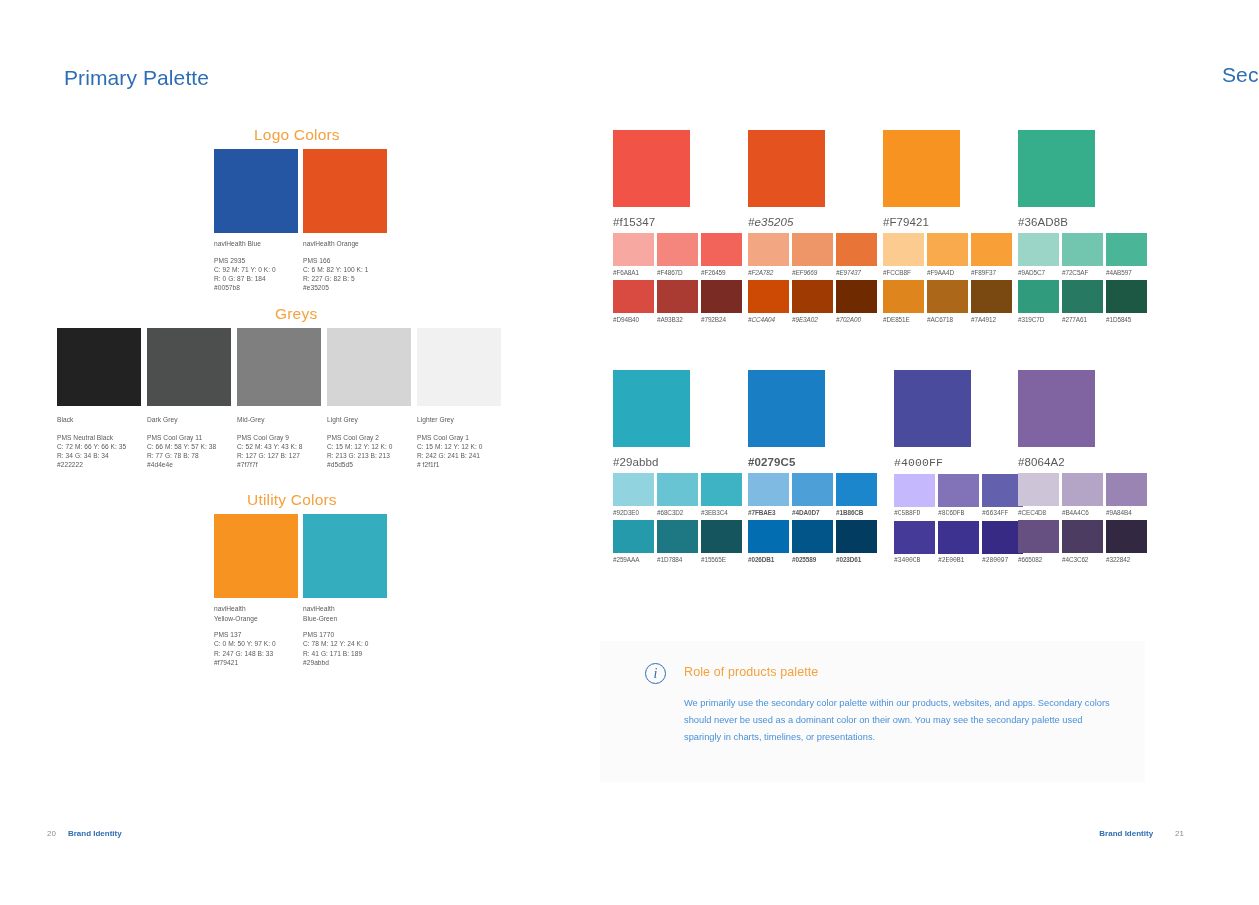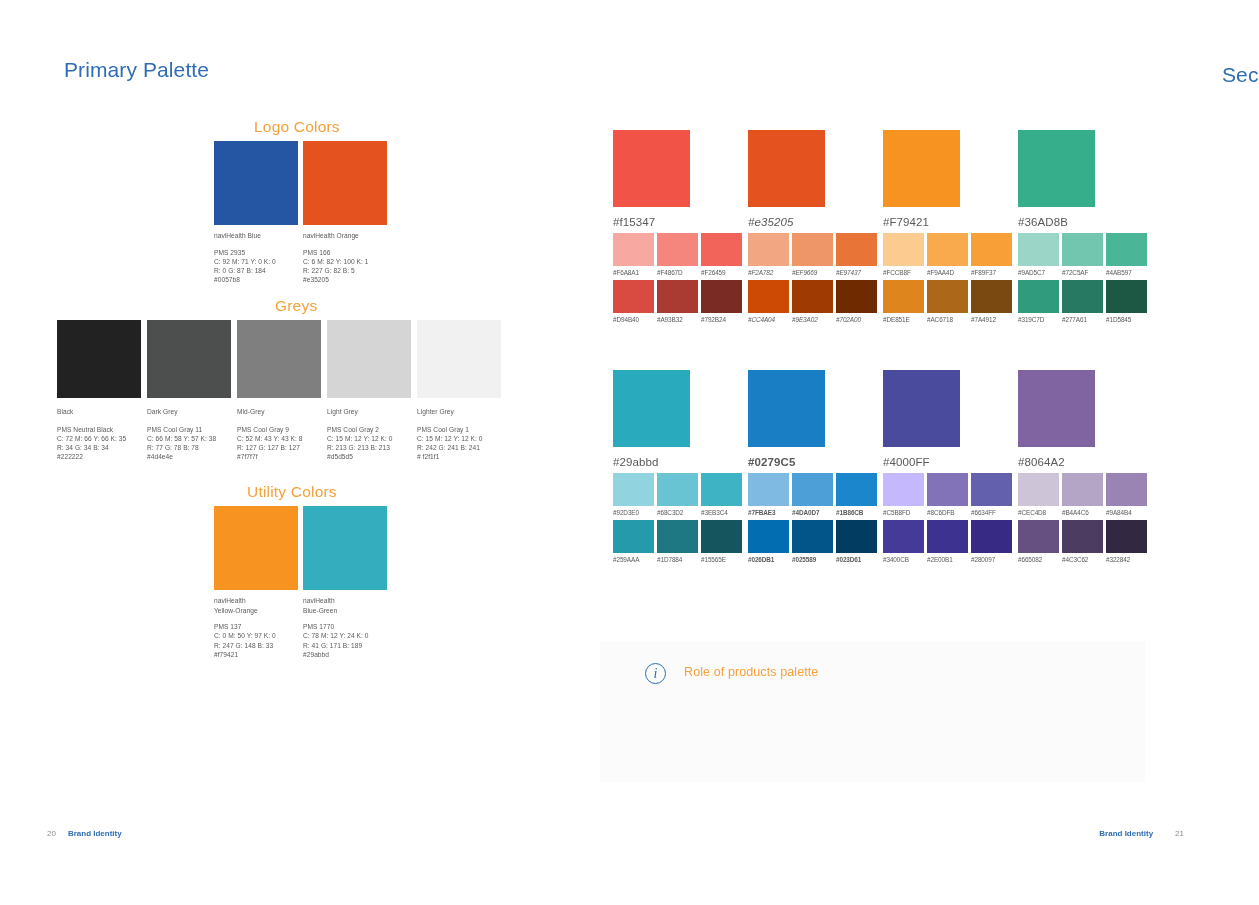--- a/index.html
+++ b/index.html
@@ -19,21 +19,21 @@
     font-size: 21px;
     font-weight: 400;
     color: #2e6db4;
     letter-spacing: .1px;
     white-space: nowrap;
   }
   #primary-title  { left: 64px;  top: 58px; }
   #secondary-title{ left: 622px; top: 63px; }
 
   
-  .left-panel { position: absolute; left: 0; top: 0; width: 560px; height: 820px; padding-left: 8px; }
+  .left-panel { position: absolute; left: 0; top: 8px; width: 560px; height: 820px; padding-left: 8px; }
 
   .group-title {
     position: absolute;
     font-size: 15.5px;
     font-weight: 400;
     color: #f5a13c;
     white-space: nowrap;
     letter-spacing: .2px;
     text-align: center;
   }
@@ -418,21 +418,21 @@
           <div class="tint-chip" style="background:#025589;"></div>
           <div class="tint-label">#025589</div>
         </div>
         <div class="tint-cell">
           <div class="tint-chip" style="background:#023D61;"></div>
           <div class="tint-label">#023D61</div>
         </div>
       </div>
     </div>
 
-    <div class="sec-block" style="left:283px; top:370px;">
+    <div class="sec-block" style="left:294px; top:370px;font-family:Liberation Mono, monospace;">
       <div class="sec-hero" style="background:#4b4b9e;"></div>
       <div class="sec-hero-label">#4000FF</div>
       <div class="tint-row">
         <div class="tint-cell">
           <div class="tint-chip" style="background:#C5B8FD;"></div>
           <div class="tint-label">#C5B8FD</div>
         </div>
         <div class="tint-cell">
           <div class="tint-chip" style="background:#8273b8;"></div>
           <div class="tint-label">#8C6DFB</div>
@@ -488,20 +488,21 @@
           <div class="tint-chip" style="background:#322842;"></div>
           <div class="tint-label">#322842</div>
         </div>
       </div>
     </div>
   </div>
 
   <div class="info-box">
     <div class="info-icon">i</div>
     <div class="info-title">Role of products palette</div>
+    <div class="info-body">We primarily use the secondary color palette within our products, websites, and apps. Secondary colors should never be used as a dominant color on their own. You may see the secondary palette used sparingly in charts, timelines, or presentations.</div>
   </div>
 
   <div class="footer" id="footer-left">
     <span class="num">20</span><span class="lbl">Brand Identity</span>
   </div>
   <div class="footer" id="footer-right">
     <span class="lbl">Brand Identity</span><span class="num">21</span>
   </div>
 
 </div>

